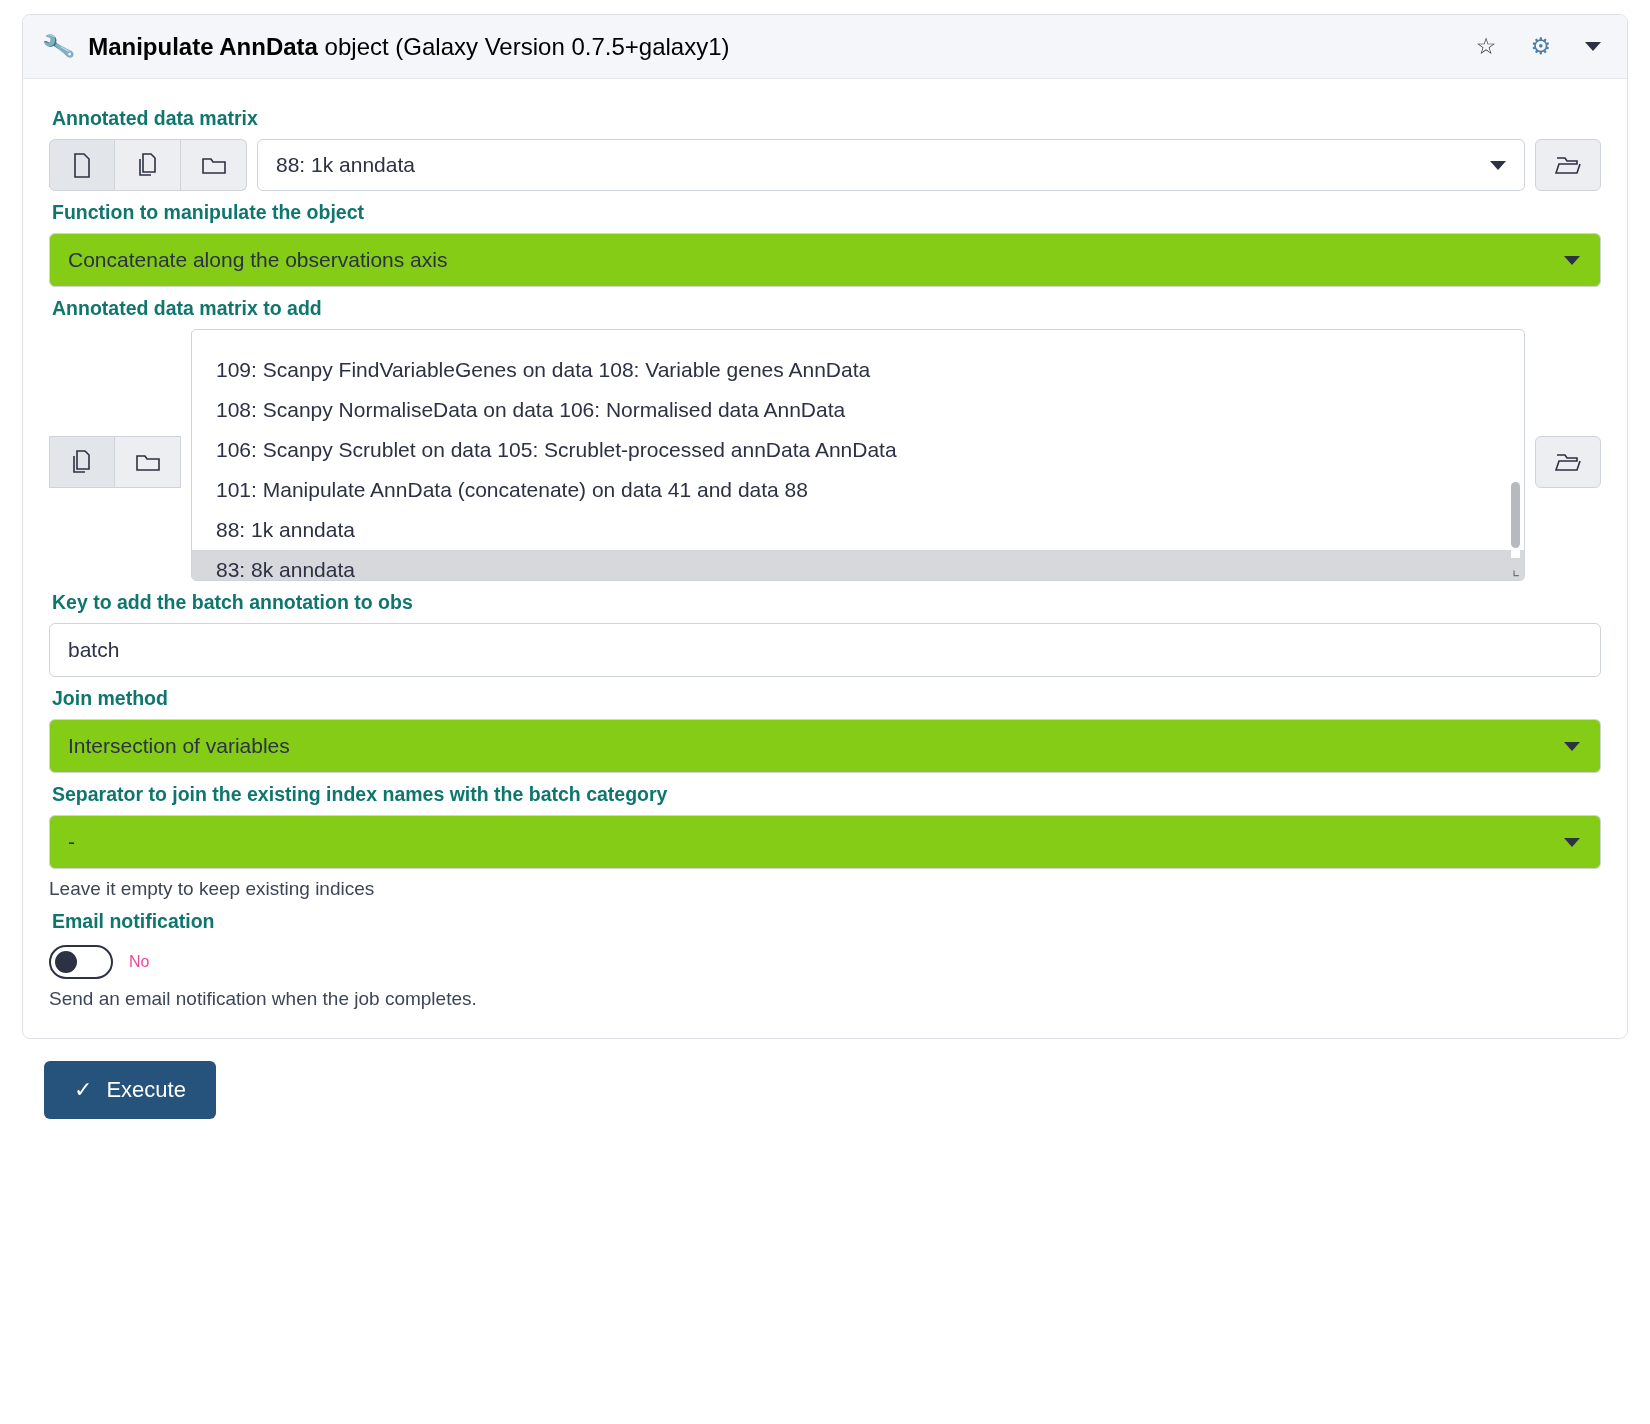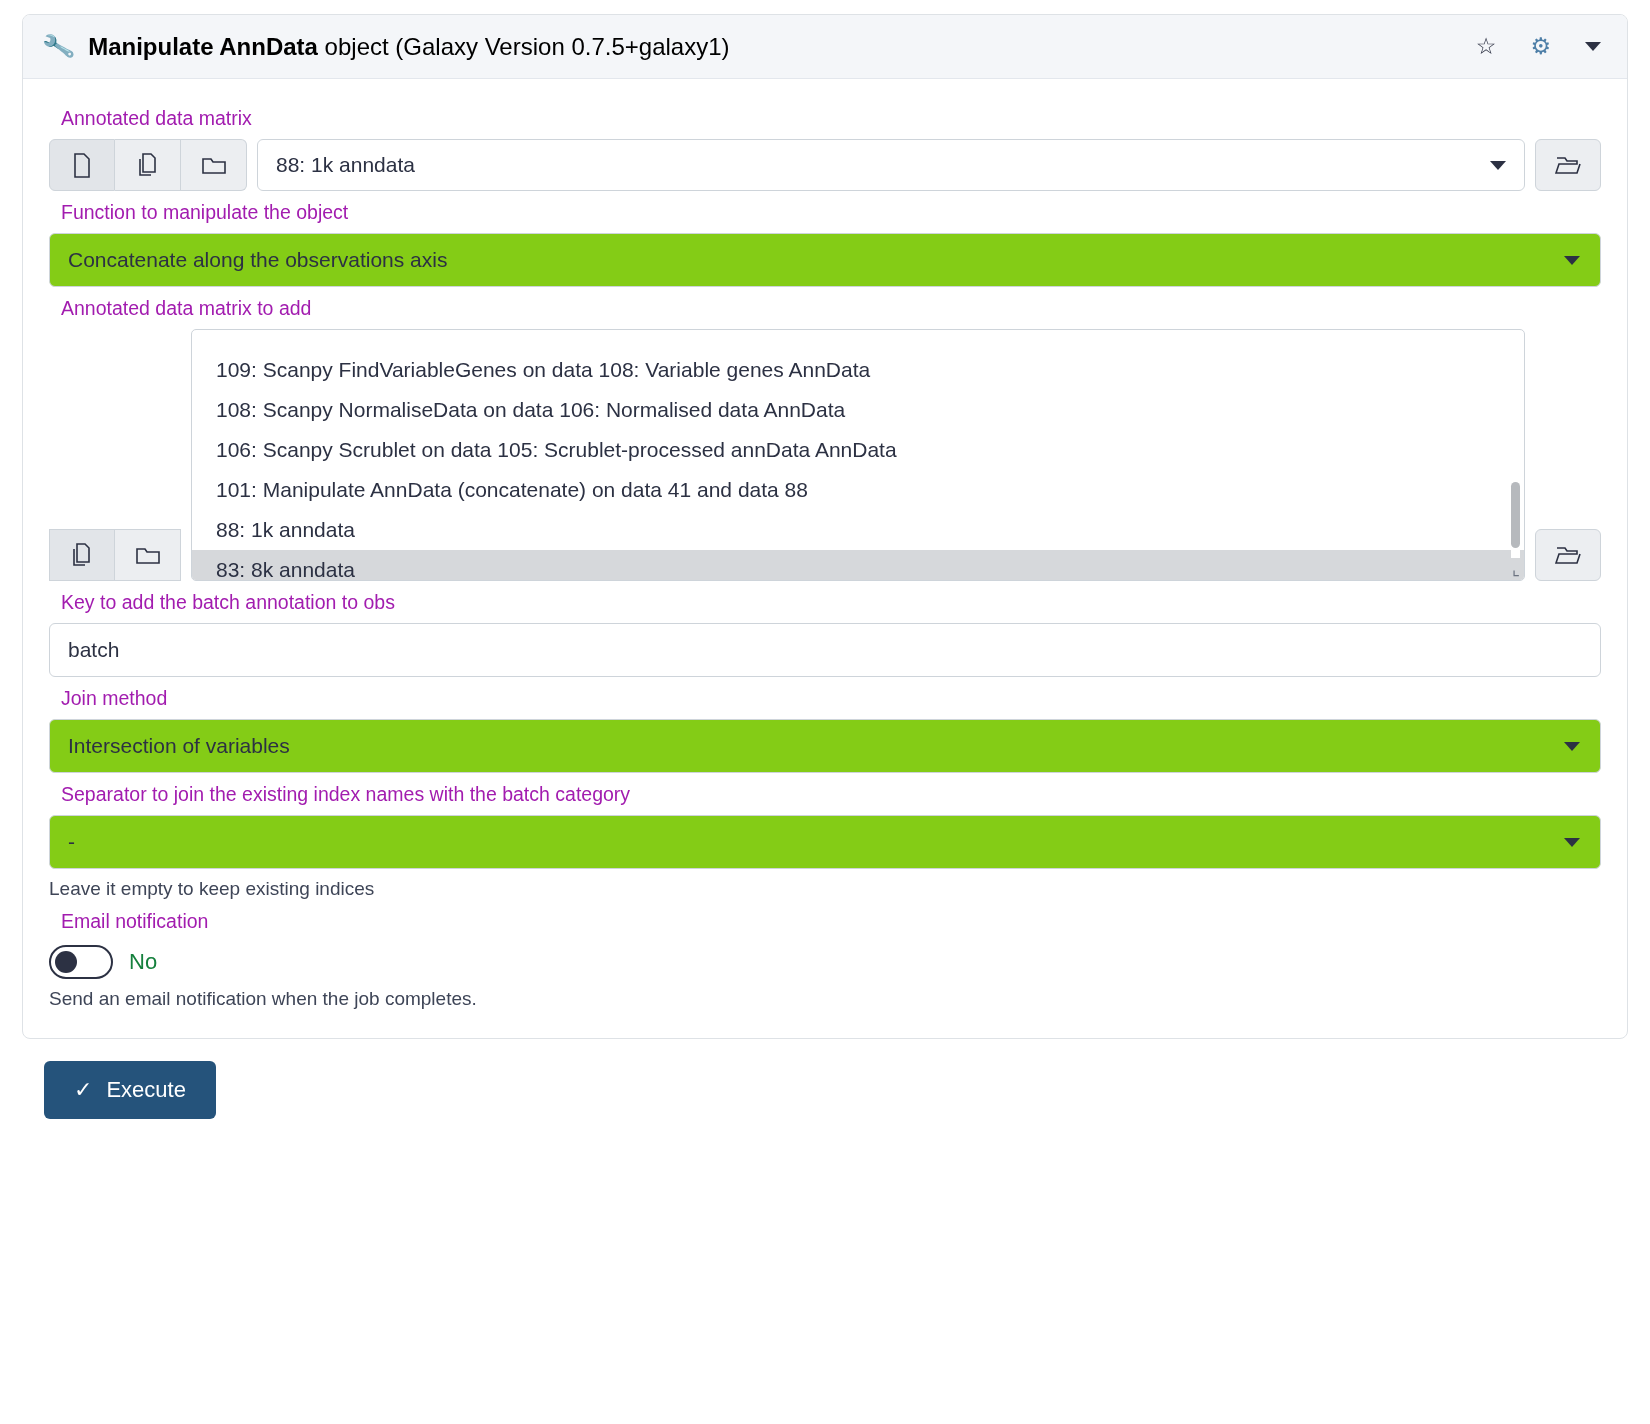--- a/index.html
+++ b/index.html
@@ -65,23 +65,23 @@
     border-top: 9px solid #2c3143;
     cursor: pointer;
   }
 
   
   .tool-body { padding: 18px 26px 22px 26px; }
 
   .field { margin-bottom: 6px; }
   .field-label {
     font-size: 19.5px;
-    font-weight: normal;
-    color: #a21caf;
-    margin: 10px 0 9px 12px;
+    font-weight: bold;
+    color: #0f766e;
+    margin: 10px 0 9px 3px;
   }
   .help-text {
     font-size: 19px;
     color: #3e4557;
     margin: 9px 0 4px 0;
   }
 
   
   .data-row { display: flex; align-items: stretch; gap: 0; }
   .btn-group { display: flex; }
@@ -170,21 +170,21 @@
     border: 1px solid #ced4da;
     border-radius: 6px;
     background: #ffffff;
     padding: 0 18px;
     font-size: 21px;
     color: #2c3143;
     font-family: "Liberation Sans", sans-serif;
   }
 
   
-  .multi-row { display: flex; align-items: flex-end; }
+  .multi-row { display: flex; align-items: center; }
   .multi-btns { display: flex; padding-top: 14px; }
   .listbox {
     flex: 1;
     margin-left: 10px;
     height: 252px;
     border: 1px solid #ced4da;
     border-radius: 5px;
     background: #ffffff;
     overflow: hidden;
     position: relative;
@@ -262,21 +262,21 @@
   }
   .toggle .knob {
     position: absolute;
     left: 4px;
     top: 4px;
     width: 22px;
     height: 22px;
     border-radius: 50%;
     background: #2c3143;
   }
-  .toggle-label { font-size: 22px; color: #15803d; }
+  .toggle-label { font-size: 16px; color: #ec4899; }
 
   
   .execute-wrap { padding: 22px 26px 30px 22px; }
   .execute-btn {
     display: inline-flex;
     align-items: center;
     gap: 14px;
     background: #25537b;
     color: #ffffff;
     border: none;

